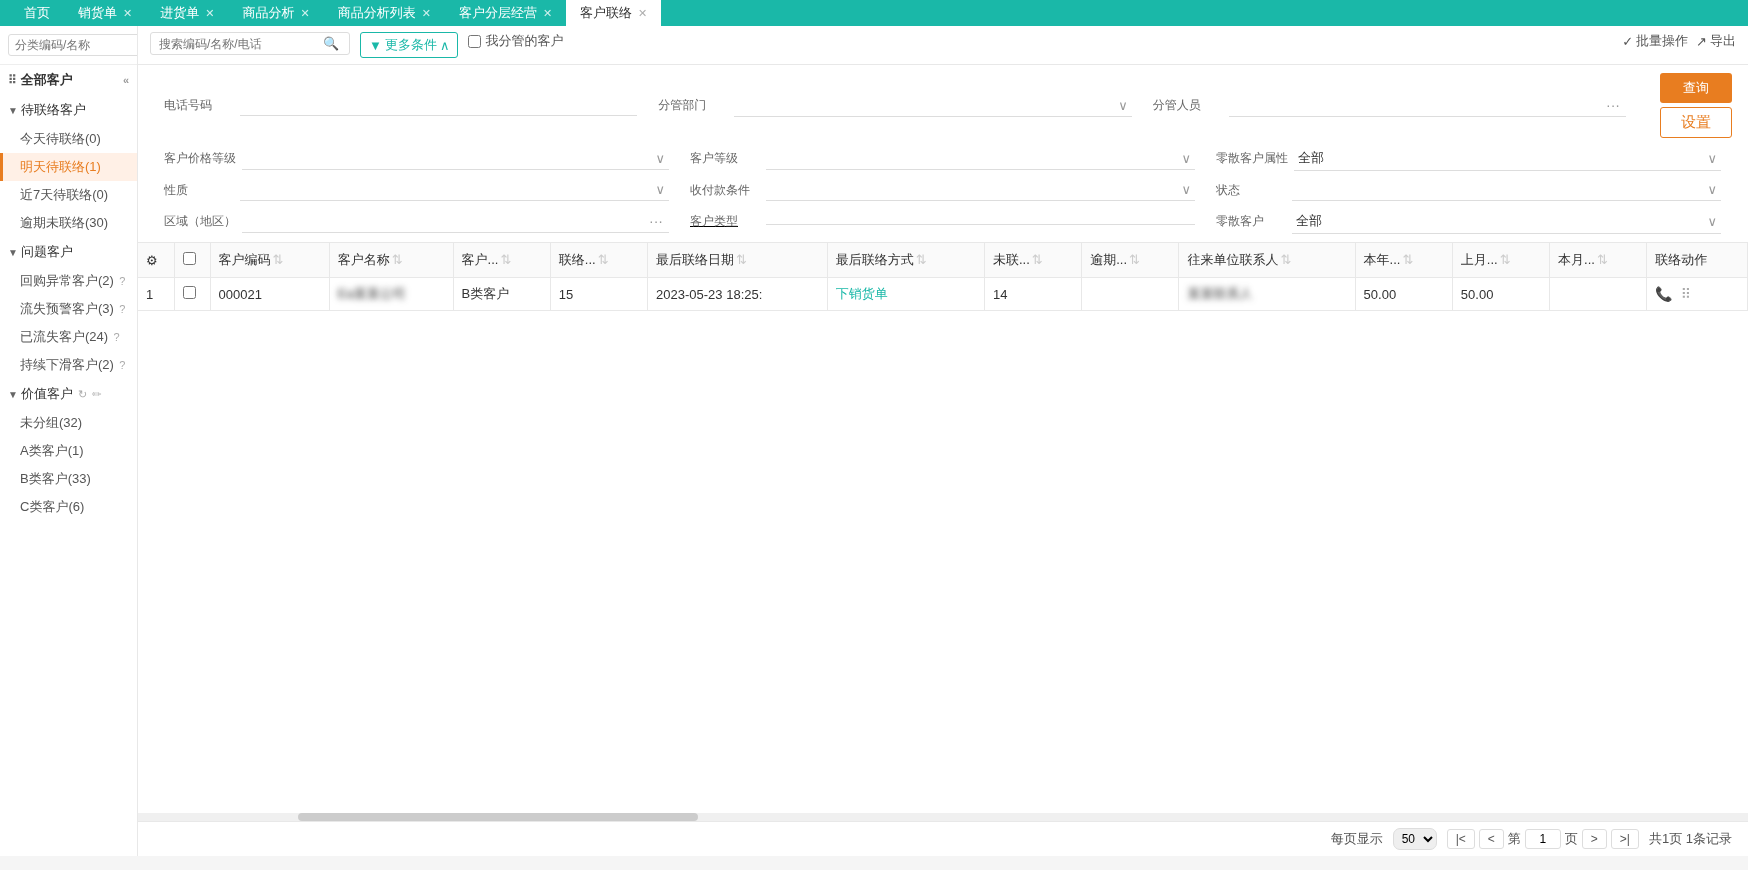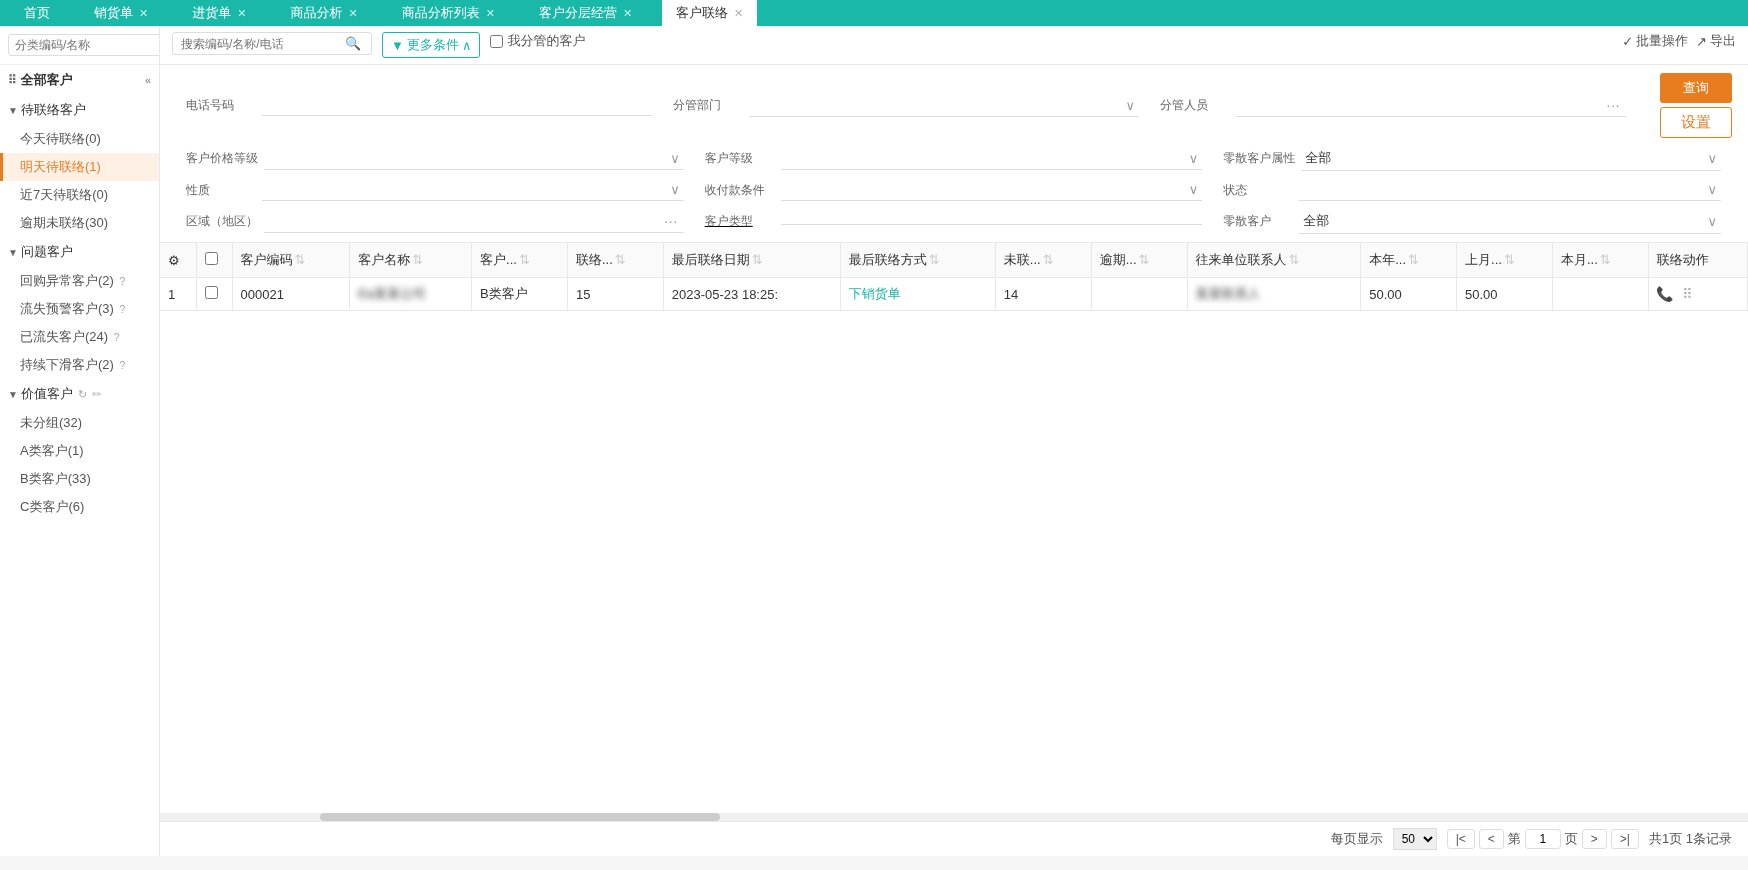--- a/index.html
+++ b/index.html
@@ -1,36 +1,36 @@
 <!DOCTYPE html>
 <html><head>
   <meta charset="utf-8">
   <style>
     * { box-sizing: border-box; margin: 0; padding: 0; font-family: 'Microsoft YaHei', Arial, sans-serif; font-size: 13px; }
     body { background: #f5f5f5; overflow: hidden; width: 1748px; height: 870px; }
 
     
     .top-nav {
-      display: flex; align-items: center; background: #1ab8a8; height: 24px; padding: 13px 10px; gap: 16px;
+      display: flex; align-items: center; background: #1ab8a8; height: 24px; padding: 13px 10px; gap: 0;
     }
     .nav-item {
       color: #fff; padding: 0 14px; height: 40px; display: flex; align-items: center; cursor: pointer;
       font-size: 13px; white-space: nowrap; position: relative;
     }
     .nav-item.active { background: #fff; color: #333; border-radius: 3px 3px 0 0; }
     .nav-item .close-x { margin-left: 6px; font-size: 11px; color: #fff; opacity: 0.8; }
     .nav-item.active .close-x { color: #999; }
     .nav-home { font-size: 14px; }
 
     
     .main-layout { display: flex; height: calc(870px - 40px); }
 
     
     .sidebar {
-      width: 160px; background: #fff; border-right: 1px solid #e8e8e8; overflow-y: auto; flex-shrink: 0;
+      width: 138px; background: #fff; border-right: 1px solid #e8e8e8; overflow-y: auto; flex-shrink: 0;
       display: flex; flex-direction: column;
     }
     .sidebar-search {
       display: flex; align-items: center; padding: 8px; border-bottom: 1px solid #eee; gap: 4px;
     }
     .sidebar-search input {
       flex: 1; border: 1px solid #ddd; border-radius: 3px; padding: 3px 6px; font-size: 12px; outline: none;
       color: #999;
     }
     .sidebar-section {
@@ -121,21 +121,21 @@
     .action-icon { color: #aaa; cursor: pointer; font-size: 14px; }
     .link-text { color: #1ab8a8; cursor: pointer; text-decoration: none; }
 
     
     .table-footer {
       background: #fff; border-top: 1px solid #e8e8e8; padding: 6px 16px;
       display: flex; align-items: center; justify-content: flex-end; gap: 10px; font-size: 12px; color: #555;
     }
     .pagination-label { color: #555; }
     .page-size-select {
-      border: 1px solid #ddd; border-radius: 0; padding: 2px 4px; font-size: 12px; outline: none; cursor: pointer;
+      border: 1px solid #ddd; border-radius: 7px; padding: 2px 4px; font-size: 12px; outline: none; cursor: pointer;
     }
     .page-nav { display: flex; align-items: center; gap: 4px; }
     .page-btn {
       border: 1px solid #ddd; border-radius: 3px; padding: 2px 8px; cursor: pointer; background: #fff;
       color: #555; font-size: 12px;
     }
     .page-btn:disabled { color: #ccc; cursor: default; }
     .page-input {
       border: 1px solid #ddd; border-radius: 3px; padding: 2px 4px; font-size: 12px; outline: none;
       width: 36px; text-align: center;

